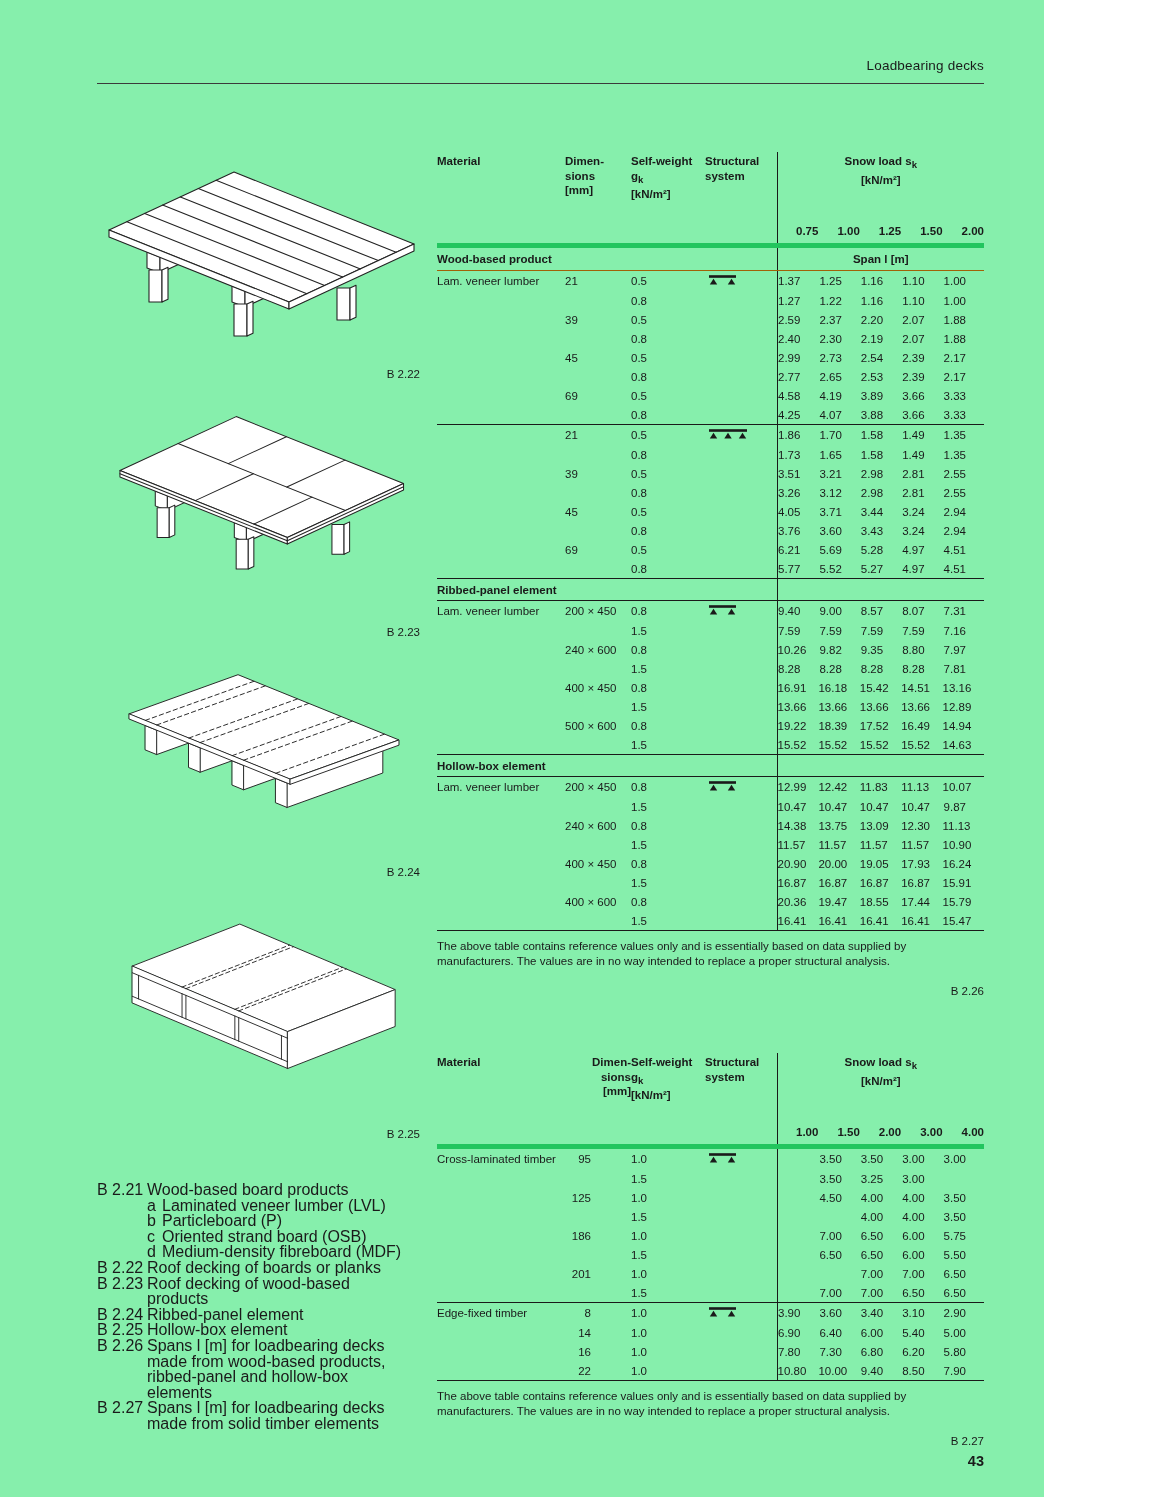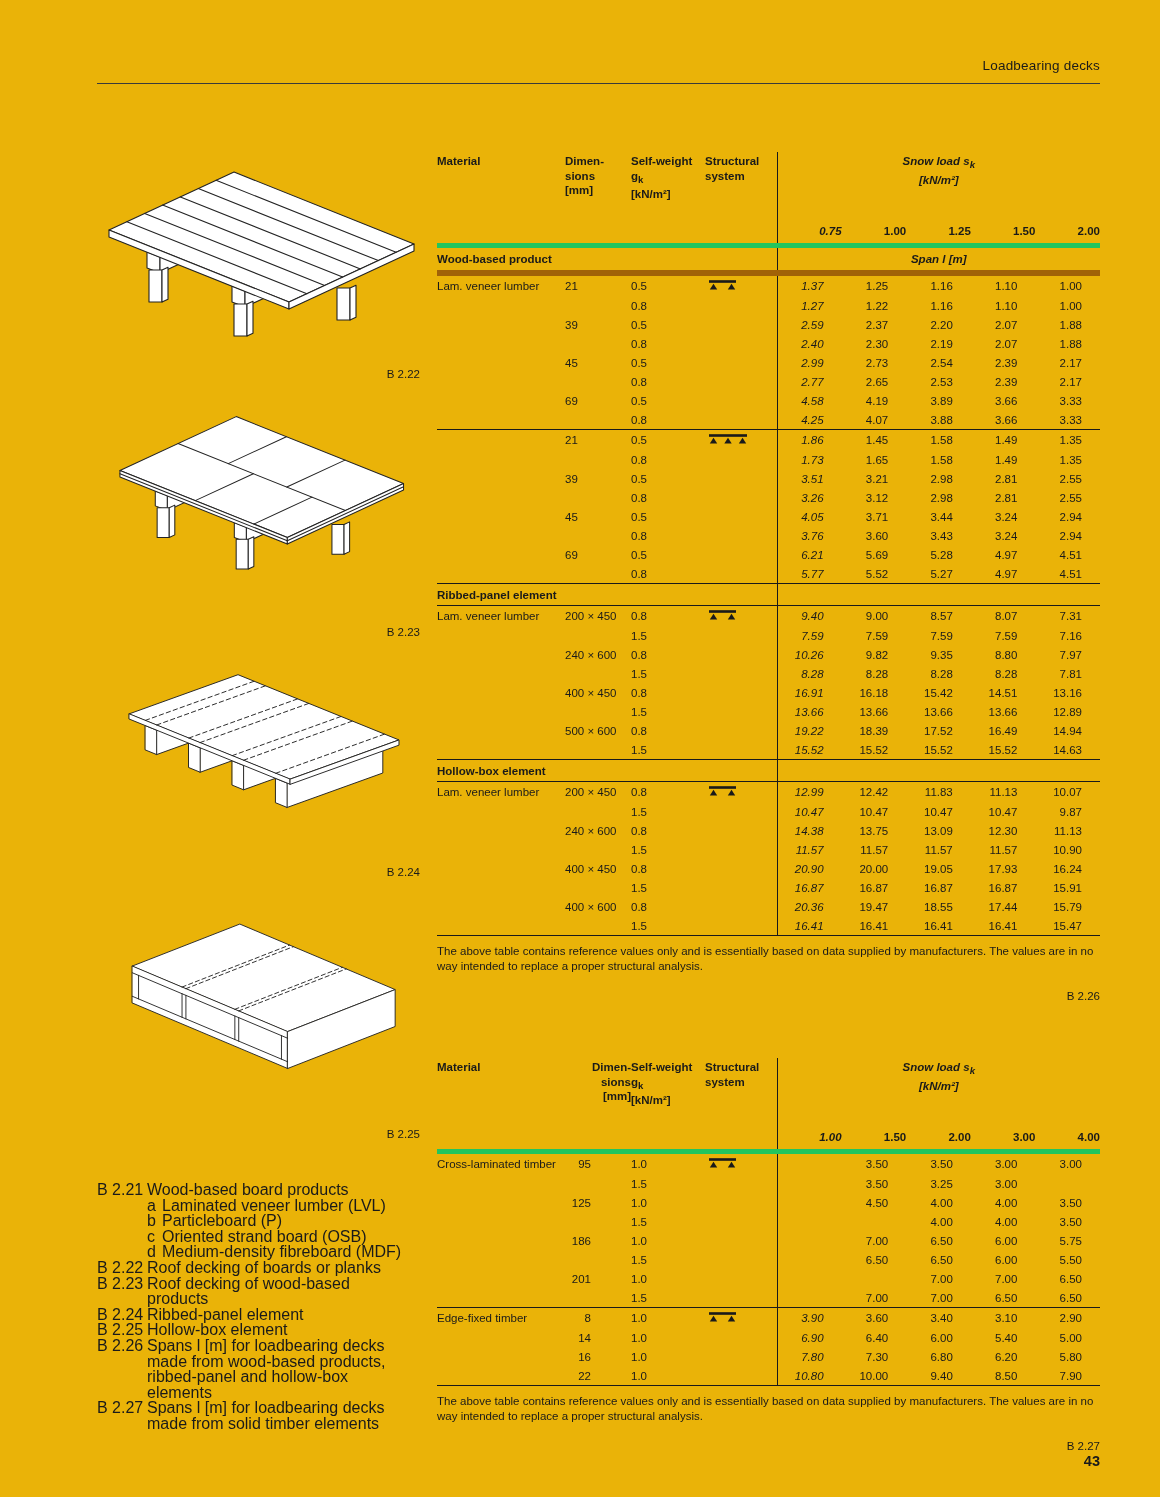--- a/index.html
+++ b/index.html
@@ -2,21 +2,21 @@
 <html><head>
 <meta charset="utf-8">
 <style>
   * { margin:0; padding:0; box-sizing:border-box; }
   html,body { background:#fff; }
   body {
     width:1160px;
     font-family:"Liberation Sans", sans-serif;
     color:#1a1a1a;
   }
-  .page { width:1160px; min-height:1497px; padding:56px 60px 0 97px; position:relative; background:#eab308; }
+  .page { width:1044px; min-height:1497px; padding:56px 60px 0 97px; position:relative; background:#86efac; }
 
   
   .page-header { border-bottom:1px solid #3a3a3a; padding-bottom:9px; text-align:right; }
   .running-head { font-size:13.5px; letter-spacing:0.2px; }
 
   .content { display:flex; margin-top:68px; }
   .left-col { flex:0 0 340px; width:340px; }
   .right-col { flex:1; min-width:0; }
 
   
@@ -36,25 +36,25 @@
   .cap-row { display:flex; }
   .cap-label { flex:0 0 50px; }
   .cap-text { flex:1; }
   .cap-sub { display:flex; }
   .cap-key { flex:0 0 15px; }
 
   
   table.dtable { border-collapse:collapse; width:100%; table-layout:fixed; font-size:11.5px; line-height:14px; }
   .dtable td, .dtable th { text-align:left; font-weight:normal; padding:2.5px 0; vertical-align:middle; }
   .dtable .c-val { text-align:right; padding-right:18px; }
-  .dtable .vdiv { border-left:1px solid #1a1a1a;font-style:italic; }
+  .dtable .vdiv { border-left:1px solid #1a1a1a; }
   .dtable tr.hrow th { vertical-align:top; padding:2px 0 0 0; height:62px; font-weight:bold; line-height:14.5px; }
   .dtable tr.hrow th.c-snow { text-align:center; }
   .dtable tr.numrow td { border-bottom:5px solid #22c55e; padding:10px 0 5px; font-weight:bold; }
-  .dtable tr.bandrow td { border-bottom:6px solid #a16207; padding:4px 0; font-weight:bold; }
+  .dtable tr.bandrow td { border-bottom:1px solid #a16207; padding:4px 0; font-weight:bold; }
   .dtable tr.bandrow td.c-span { text-align:center; }
   .dtable tr.secrow td { border-top:1px solid #1a1a1a; border-bottom:1px solid #1a1a1a; padding:3.5px 0; font-weight:bold; }
   .dtable tr.gsep td { border-top:1px solid #1a1a1a; }
   .dtable tr:last-child td { border-bottom:1px solid #1a1a1a; }
   .dtable .c-sys { padding-left:4px; }
   .t2 .c-dim { text-align:right; padding-right:40px; }
 
   .table-note { font-size:11.5px; line-height:15px; margin-top:8px; }
   .tbl-caption { text-align:right; font-size:11.5px; margin-top:16px; }
   .tw2 { margin-top:56px; }
@@ -364,21 +364,21 @@
                 <td class="c-mat"></td>
                 <td class="c-dim">21</td>
                 <td class="c-w">0.5</td>
                 <td class="c-sys"><svg width="38" height="12" viewBox="0 0 38 12" fill="#1a1a1a">
                     <rect x="0" y="1.2" width="38" height="2.6"></rect>
                     <path d="M4.5 4.8 L8.2 10.4 L0.8 10.4 Z"></path>
                     <path d="M19 4.8 L22.7 10.4 L15.3 10.4 Z"></path>
                     <path d="M33.5 4.8 L37.2 10.4 L29.8 10.4 Z"></path>
                   </svg></td>
                 <td class="c-val vdiv">1.86</td>
-                <td class="c-val">1.45</td>
+                <td class="c-val">1.70</td>
                 <td class="c-val">1.58</td>
                 <td class="c-val">1.49</td>
                 <td class="c-val">1.35</td>
               </tr>
               <tr class="drow">
                 <td class="c-mat"></td>
                 <td class="c-dim"></td>
                 <td class="c-w">0.8</td>
                 <td class="c-sys"></td>
                 <td class="c-val vdiv">1.73</td>

